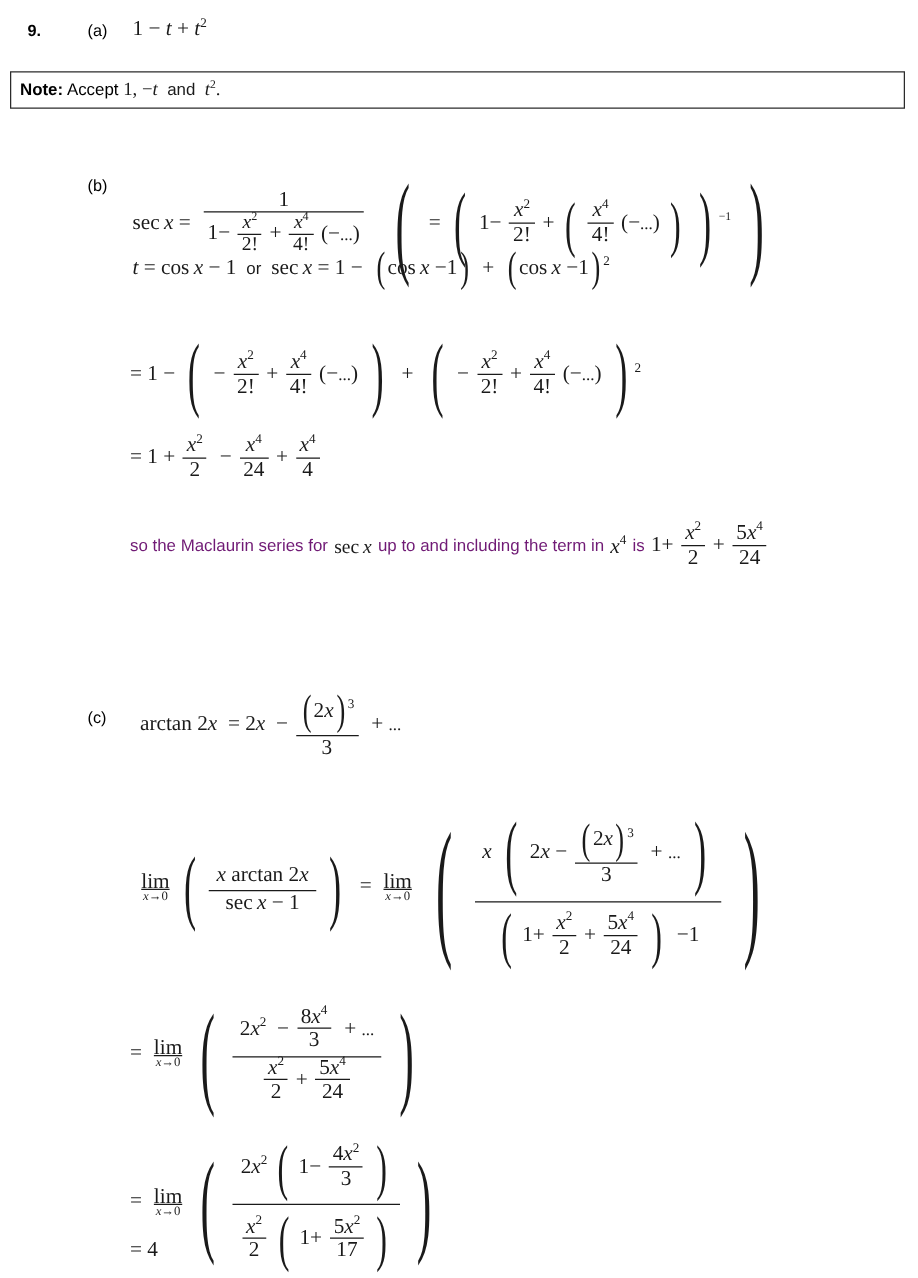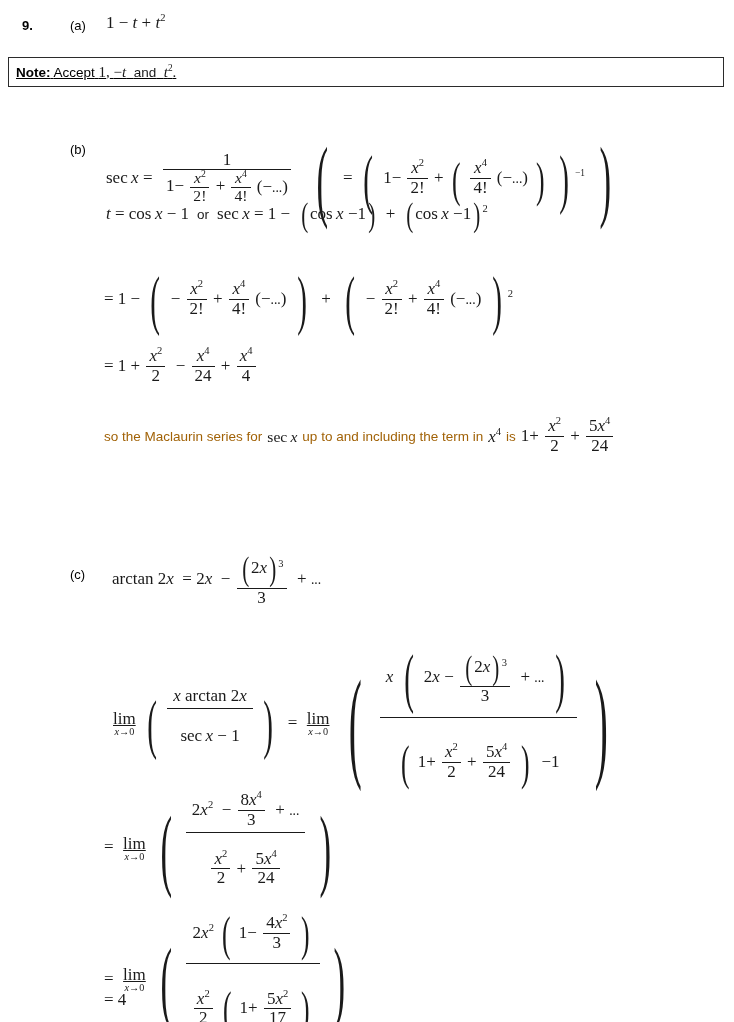--- a/index.html
+++ b/index.html
@@ -83,21 +83,21 @@
   
   .bigfrac {
     display: inline-block;
     vertical-align: middle;
     text-align: center;
     line-height: 1.1;
   }
   .bigfrac > .bnum { display: block; padding: 2px 6px; }
   .bigfrac > .bden {
     display: block;
-    padding: 18px 6px;
+    padding: 0 6px;
     border-top: 1px solid #1a1a1a;
   }
 
   
   .row { position: absolute; }
 
   .qnum {
     font-family: "Liberation Sans", sans-serif;
     font-weight: bold;
     font-size: 13px;
@@ -117,28 +117,27 @@
     box-sizing: border-box;
     display: flex;
     align-items: center;
   }
   .note-inner {
     font-family: "Liberation Sans", sans-serif;
     font-size: 13.5px;
     color: #000;
     padding-left: 7px;
     white-space: nowrap;
-    text-decoration: underline;
   }
   .note-label { font-weight: bold; }
 
   .prose {
     font-family: "Liberation Sans", sans-serif;
     font-size: 13.5px;
-    color: #a16207;
+    color: #701a75;
     white-space: nowrap;
   }
 </style>
 </head>
 <body>
 
 <div class="page">
 
   <div class="row" style="left:22px; top:16px;">
     <span class="qnum">9.</span>

